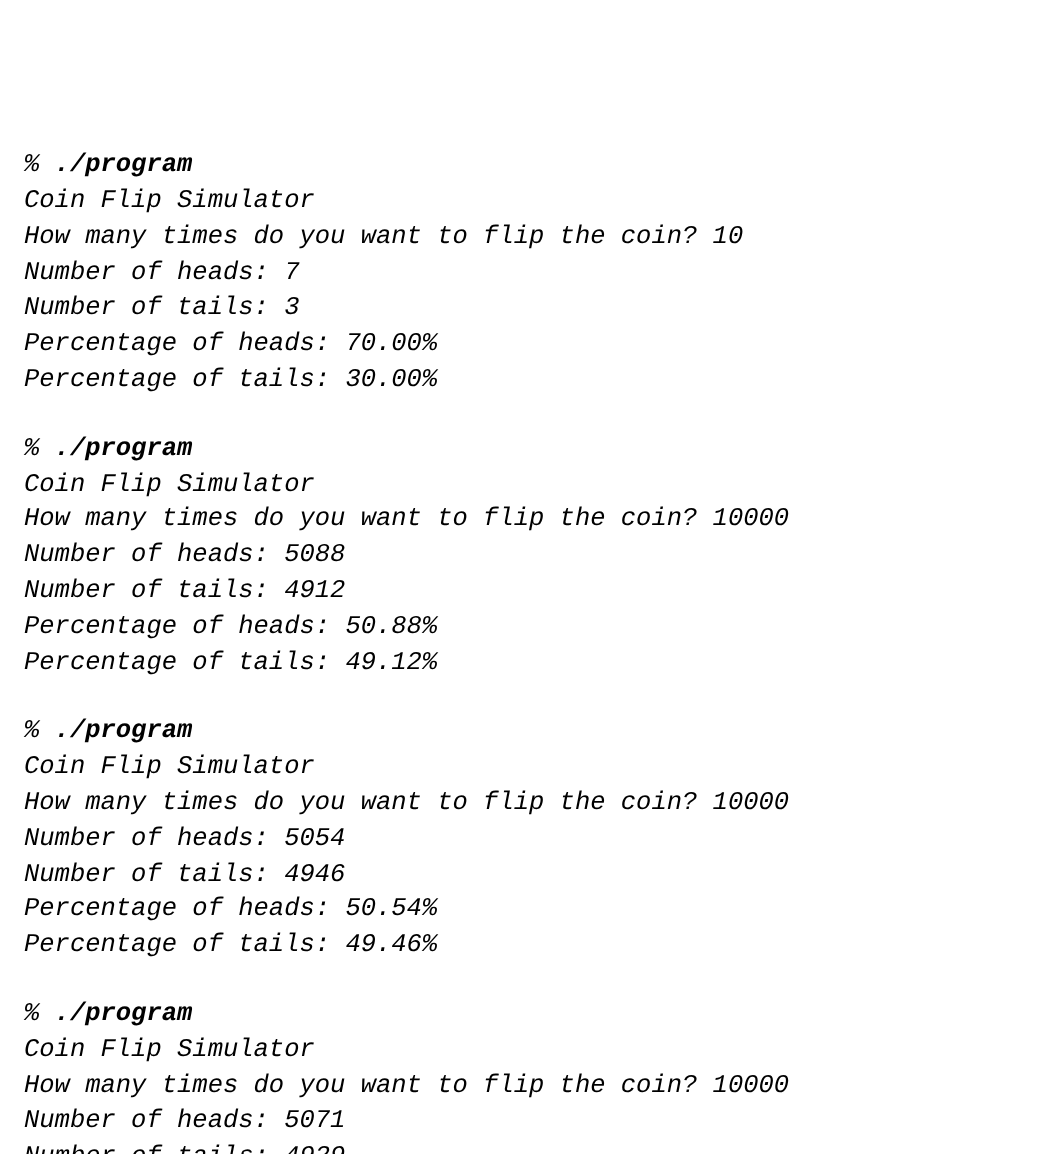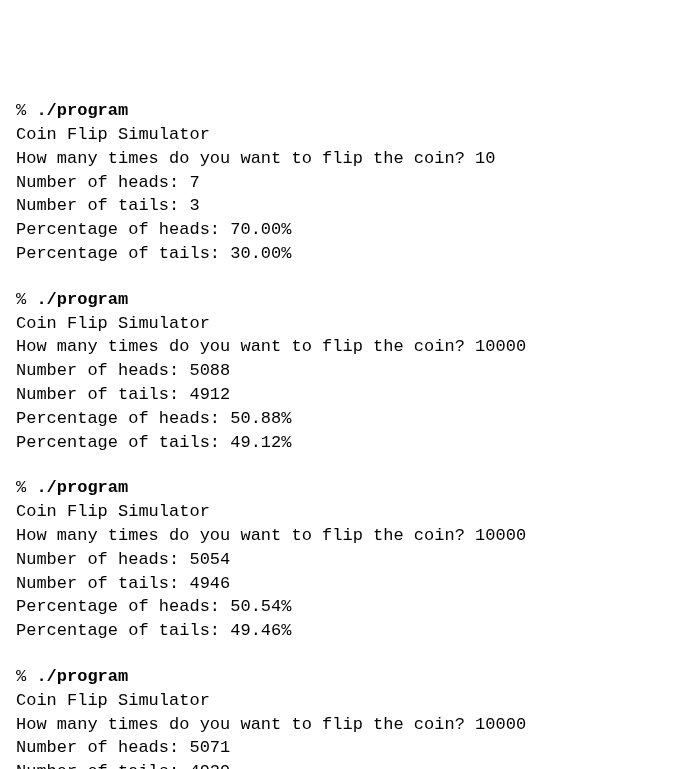--- a/index.html
+++ b/index.html
@@ -20,20 +20,21 @@
       display: block;
     }
     .run-block {
       margin-bottom: 22px;
     }
     .bold {
       font-weight: bold;
     }
     .line {
       display: block;
+      font-style: italic;
     }
   </style>
 </head>
 <body>
 
 
 
 <div class="terminal-output"><div class="run-block"><span class="line"><span>% </span><span class="bold">./program</span></span><span class="line">Coin Flip Simulator</span><span class="line"><span>How many times do you want to flip the coin? </span><span>10</span></span><span class="line"><span>Number of heads: </span><span>7</span></span><span class="line"><span>Number of tails: </span><span>3</span></span><span class="line"><span>Percentage of heads: </span><span>70.00%</span></span><span class="line"><span>Percentage of tails: </span><span>30.00%</span></span></div><div class="run-block"><span class="line"><span>% </span><span class="bold">./program</span></span><span class="line">Coin Flip Simulator</span><span class="line"><span>How many times do you want to flip the coin? </span><span>10000</span></span><span class="line"><span>Number of heads: </span><span>5088</span></span><span class="line"><span>Number of tails: </span><span>4912</span></span><span class="line"><span>Percentage of heads: </span><span>50.88%</span></span><span class="line"><span>Percentage of tails: </span><span>49.12%</span></span></div><div class="run-block"><span class="line"><span>% </span><span class="bold">./program</span></span><span class="line">Coin Flip Simulator</span><span class="line"><span>How many times do you want to flip the coin? </span><span>10000</span></span><span class="line"><span>Number of heads: </span><span>5054</span></span><span class="line"><span>Number of tails: </span><span>4946</span></span><span class="line"><span>Percentage of heads: </span><span>50.54%</span></span><span class="line"><span>Percentage of tails: </span><span>49.46%</span></span></div><div class="run-block"><span class="line"><span>% </span><span class="bold">./program</span></span><span class="line">Coin Flip Simulator</span><span class="line"><span>How many times do you want to flip the coin? </span><span>10000</span></span><span class="line"><span>Number of heads: </span><span>5071</span></span><span class="line"><span>Number of tails: </span><span>4929</span></span></div></div>
 
 

